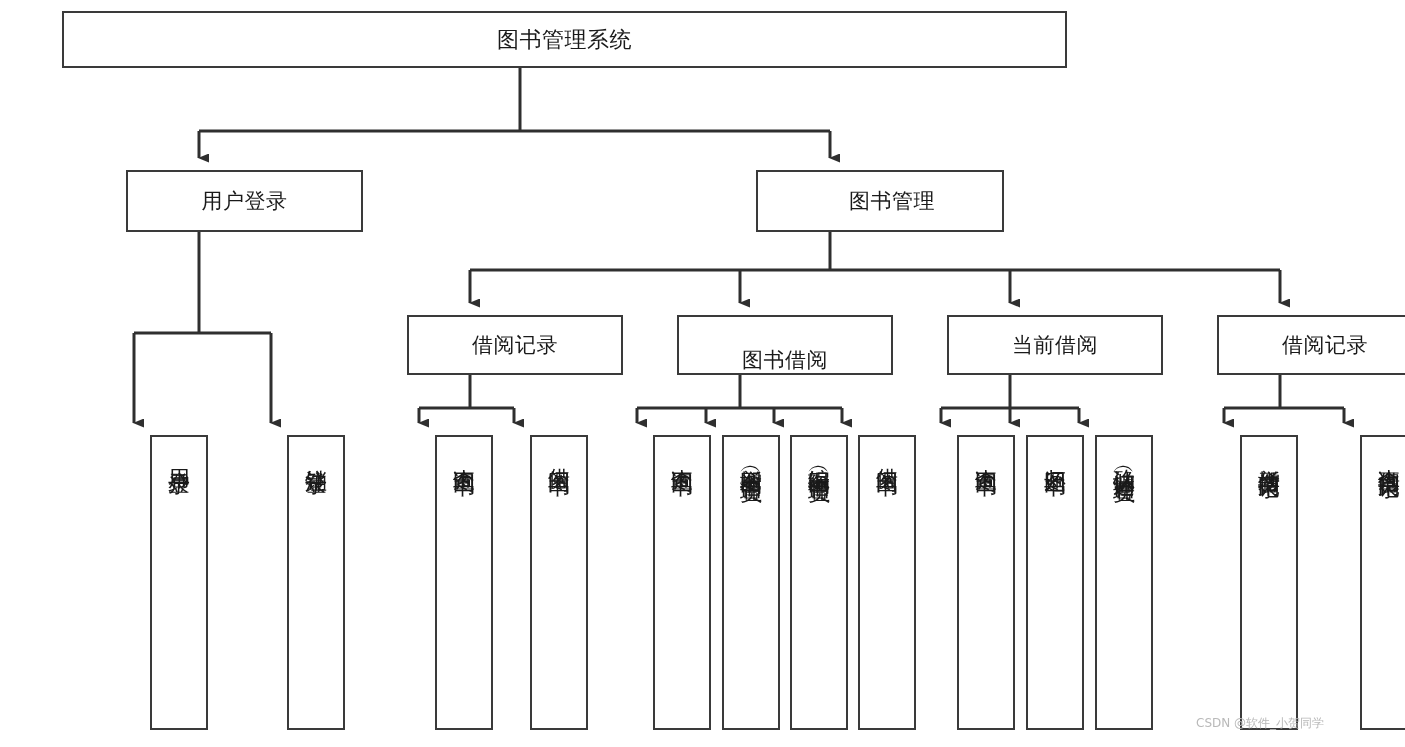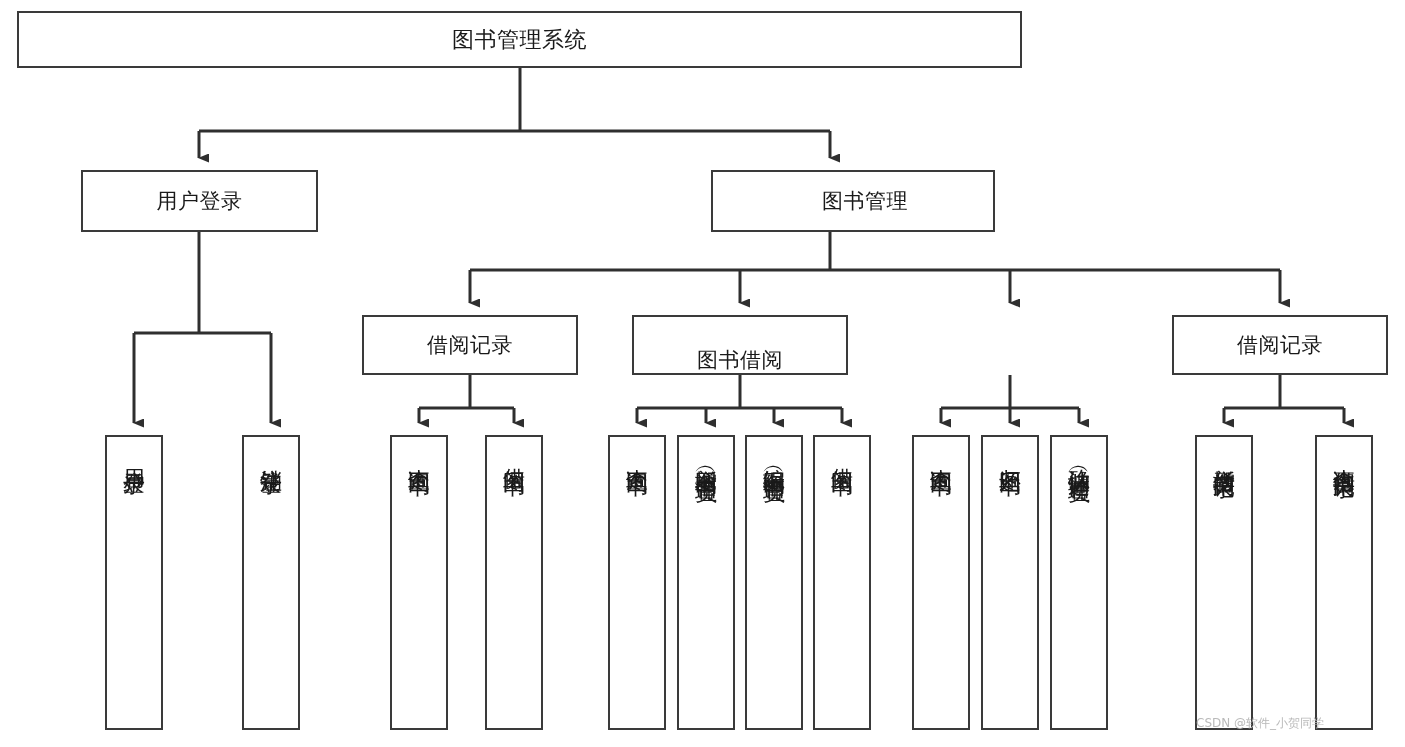--- a/index.html
+++ b/index.html
@@ -29,20 +29,21 @@
   .node {
     position: absolute;
     box-sizing: border-box;
     background: #ffffff;
     border: 2px solid #3a3a3a;
     display: flex;
     align-items: center;
     justify-content: center;
     color: #1a1a1a;
     z-index: 2;
+    margin-left: 45px;
   }
   .node .label {
     display: block;
     text-align: center;
     line-height: 1.18;
     letter-spacing: 0.5px;
   }
   .node.horizontal .label {
     font-size: 21px;
     white-space: nowrap;
@@ -127,32 +128,35 @@
   </svg>
 
   <div class="node horizontal root" style="left:17px; top:11px; width:1005px; height:57px;">
     <span class="label">图书管理系统</span>
   </div>
 
   <div class="node horizontal" style="left:81px; top:170px; width:237px; height:62px;">
     <span class="label">用户登录</span>
   </div>
 
-  <div class="node horizontal" style="left:711px; top:170px; width:284px; height:62px;padding-left:24px;">
+  <div class="node horizontal" style="left:711px; top:170px; width:248px; height:62px;padding-left:24px;">
     <span class="label">图书管理</span>
   </div>
 
   <div class="node horizontal" style="left:362px; top:315px; width:216px; height:60px;">
     <span class="label">借阅记录</span>
   </div>
 
   <div class="node horizontal" style="left:632px; top:315px; width:216px; height:60px;align-items:flex-end;">
     <span class="label">图书借阅</span>
   </div>
 
+  <div class="node horizontal" style="left:902px; top:315px; width:216px; height:60px;">
+    <span class="label">当前借阅</span>
+  </div>
 
   <div class="node horizontal" style="left:1172px; top:315px; width:216px; height:60px;">
     <span class="label">借阅记录</span>
   </div>
 
   <div class="node vertical" style="left:105px; top:435px; width:58px; height:295px;">
     <span class="label">用户登录</span>
   </div>
 
   <div class="node vertical" style="left:242px; top:435px; width:58px; height:295px;">

